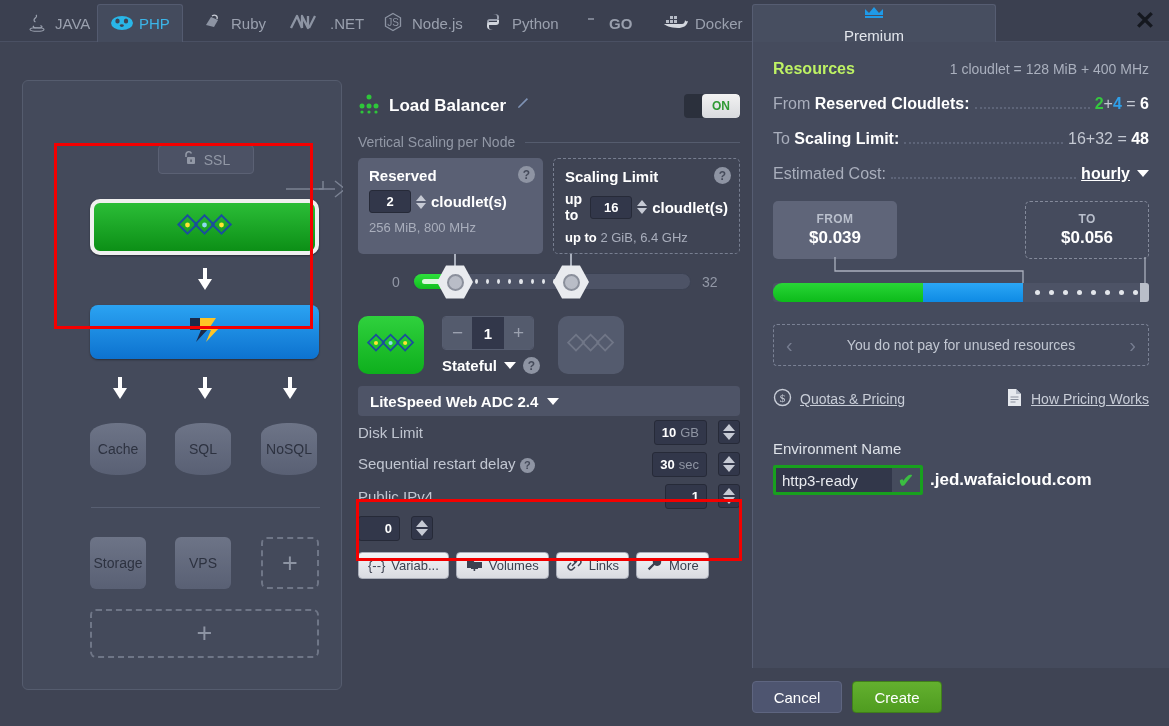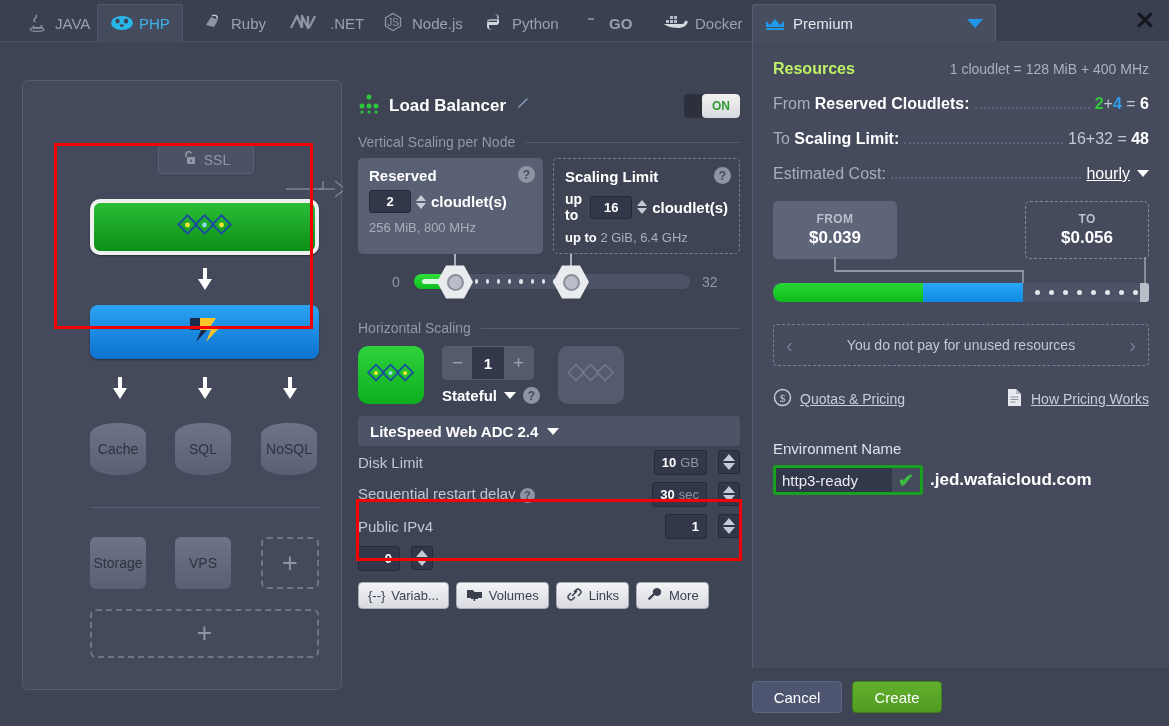--- a/index.html
+++ b/index.html
@@ -44,20 +44,21 @@
     font-size: 25px; color:#15181f; font-weight: bold; line-height: 1;
   }
 
   
   .premium-tab {
     position:absolute; left: 752px; top: 4px; width: 244px; height: 38px;
     background:#474e60; border:1px solid #565d72; border-bottom:none;
     border-radius:3px 3px 0 0;
     display:flex; align-items:center; padding: 0 12px; gap:8px;
     cursor:pointer;
+    flex-direction:column;
   }
   .premium-tab .plabel { font-size:15px; color:#e3e6ec; }
   .crown { width:20px; height:14px; position:relative; flex:none; }
   .caret-down {
     width:0;height:0;border-left:8px solid transparent;border-right:8px solid transparent;
     border-top:9px solid #2196e8; margin-left:auto;
   }
 
   
   .main {
@@ -279,21 +280,21 @@
   .rtitle { font-size:16px; font-weight:bold; color:#bef264; }
   .rsub { margin-left:auto; font-size:14px; color:#aab0be; }
   .rrow { display:flex; align-items:baseline; margin-top:17px; font-size:16px; }
   .rlbl { color:#a9aebc; }
   .rlbl b { color:#fff; font-weight:bold; }
   .dotfill { flex:1; border-bottom:2px dotted #5d6478; margin:0 5px 4px 5px; }
   .rval { color:#fff; font-weight:bold; font-size:16px; }
   .rval .g { color:#35c63f; }
   .rval .b { color:#2f9fe8; }
   .rval .dim { color:#c3c8d2; font-weight:normal; }
-  .hourly { color:#fff; font-weight:normal; text-decoration:underline; cursor:pointer; }
+  .hourly { color:#fff; font-weight:bold; text-decoration:underline; cursor:pointer; }
 
   .pricecards { display:flex; margin-top:18px; position:relative; height:58px; }
   .pcard {
     width:124px; border-radius:5px; display:flex; flex-direction:column;
     align-items:center; justify-content:center; gap:2px;
   }
   .pcard.from { background:#5f6579; }
   .pcard.to { border:1px dashed #848a9b; margin-left:auto; }
   .pcap { font-size:12px; color:#b9bfcc; font-weight:bold; letter-spacing:.4px; }
   .pamt { font-size:17px; color:#fff; font-weight:bold; }
@@ -622,24 +623,20 @@
               <i></i>
               <i></i>
           </div>
         </div>
         <div class="hleg" style="left:96px;top:-6px;width:0;height:20px"></div>
         <div class="hleg" style="left:212px;top:-6px;width:0;height:20px"></div>
         <div class="hex" style="left:79px"></div>
         <div class="hex" style="left:195px"></div>
       </div>
 
-      <div class="sect-head">
-        <span>Horizontal Scaling</span>
-        <span class="rule"></span>
-      </div>
 
       <div class="hs-row">
         <div class="hs-node">
           <span>
             <svg width="48" height="20" viewBox="0 0 56 22">
               <g fill="none" stroke="#1a4f9c" stroke-width="2">
                 <rect x="4" y="4" width="13" height="13" transform="rotate(45 10.5 10.5)"></rect>
                 <rect x="21" y="4" width="13" height="13" transform="rotate(45 27.5 10.5)"></rect>
                 <rect x="38" y="4" width="13" height="13" transform="rotate(45 44.5 10.5)"></rect>
               </g>

